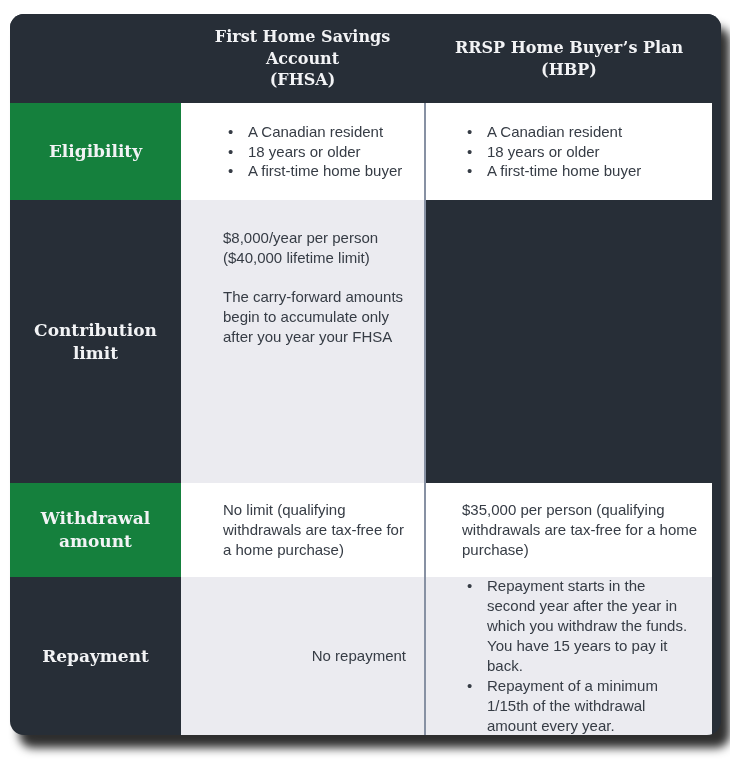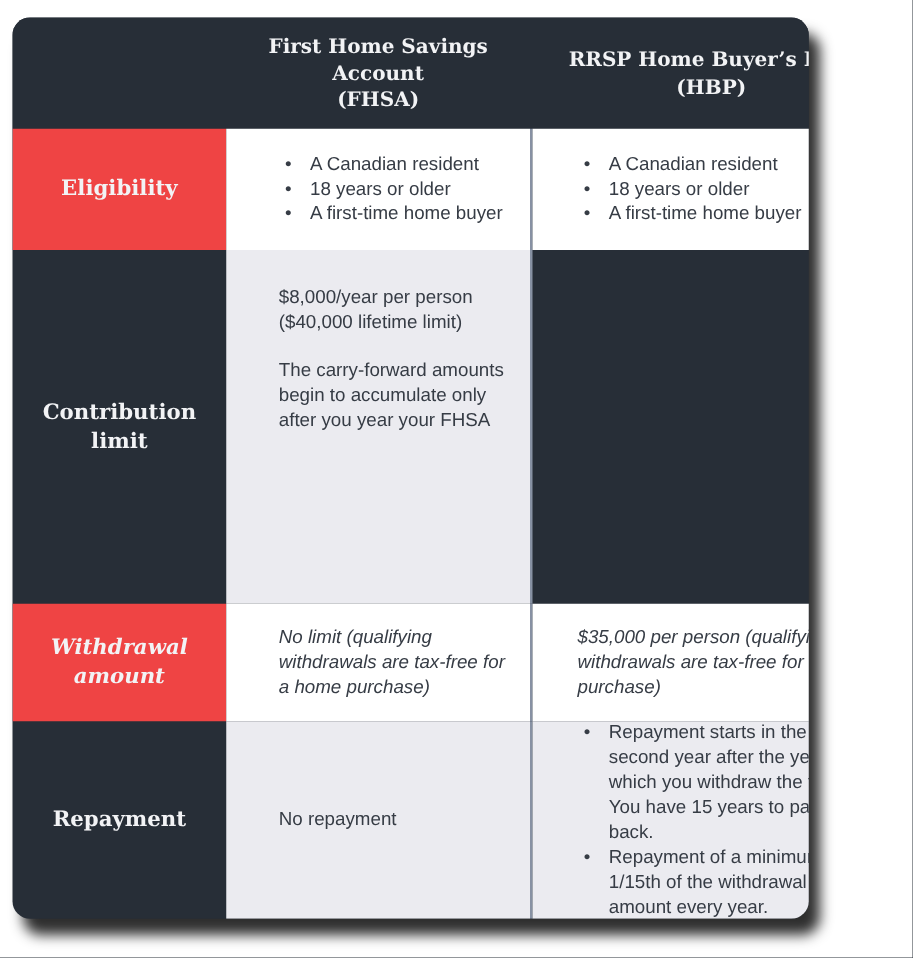--- a/index.html
+++ b/index.html
@@ -6,21 +6,21 @@
   body{
     width:730px;height:766px;
     background:#ffffff;
     font-family:"Liberation Sans", sans-serif;
     position:relative;
     overflow:hidden;
   }
   .card{
     position:absolute;
     left:10px; top:14px;
-    width:637px; height:721px;
+    width:711px; height:721px;
     background:#272e37;
     border-radius:14px;
     overflow:hidden;
     box-shadow:9px 13px 10px rgba(0,0,0,0.82);
     display:flex;
     flex-direction:column;
   }
   .row{display:flex;flex-direction:row;width:100%;}
   .label-col{width:171px;flex:0 0 171px;display:flex;align-items:center;justify-content:center;text-align:center;}
   .cell-a{width:243px;flex:0 0 243px;}
@@ -36,44 +36,44 @@
     font-family:"DejaVu Serif", serif;
     font-weight:bold;
     font-size:16px;
     line-height:1.35;
     text-align:center;
   }
 
   
   .r-eligibility{height:97px;flex:0 0 97px;}
   .r-contribution{height:283px;flex:0 0 283px;}
-  .r-withdrawal{height:94px;flex:0 0 94px;font-style:italic;}
+  .r-withdrawal{height:94px;flex:0 0 94px;}
   .r-repayment{height:158px;flex:0 0 158px;}
 
   .label{
     font-family:"DejaVu Serif", serif;
     font-weight:bold;
     font-size:17px;
     color:#f2f3f5;
     line-height:1.35;
     padding:0 18px;
     box-sizing:border-box;
   }
-  .label.slate{background:#ef4444;}
+  .label.slate{background:#15803d;}
   .label.dark{background:transparent;}
 
   .cell{
     box-sizing:border-box;
     display:flex;flex-direction:column;justify-content:center;
     color:#363c45;
     font-size:15px;
     line-height:1.33;
   }
   .cell.white{background:#ffffff;}
-  .cell.light{background:#ebebf0;}
+  .cell.light{background:#ebebf0;align-items:flex-end;}
   .cell-a.cell{padding:10px 18px 10px 42px;}
   .cell-b.cell{padding:10px 14px 10px 36px;}
   .cell.top{justify-content:flex-start;padding-top:28px;}
 
   .cell p{margin:0;}
   .cell p + p{margin-top:19px;}
   .cell ul{list-style:none;margin:1px;padding:0;}
   .cell ul.gap{margin-top:18px;}
   .cell p.gap{margin-top:18px;}
   .cell li{position:relative;padding-left:24px;margin:0;}

